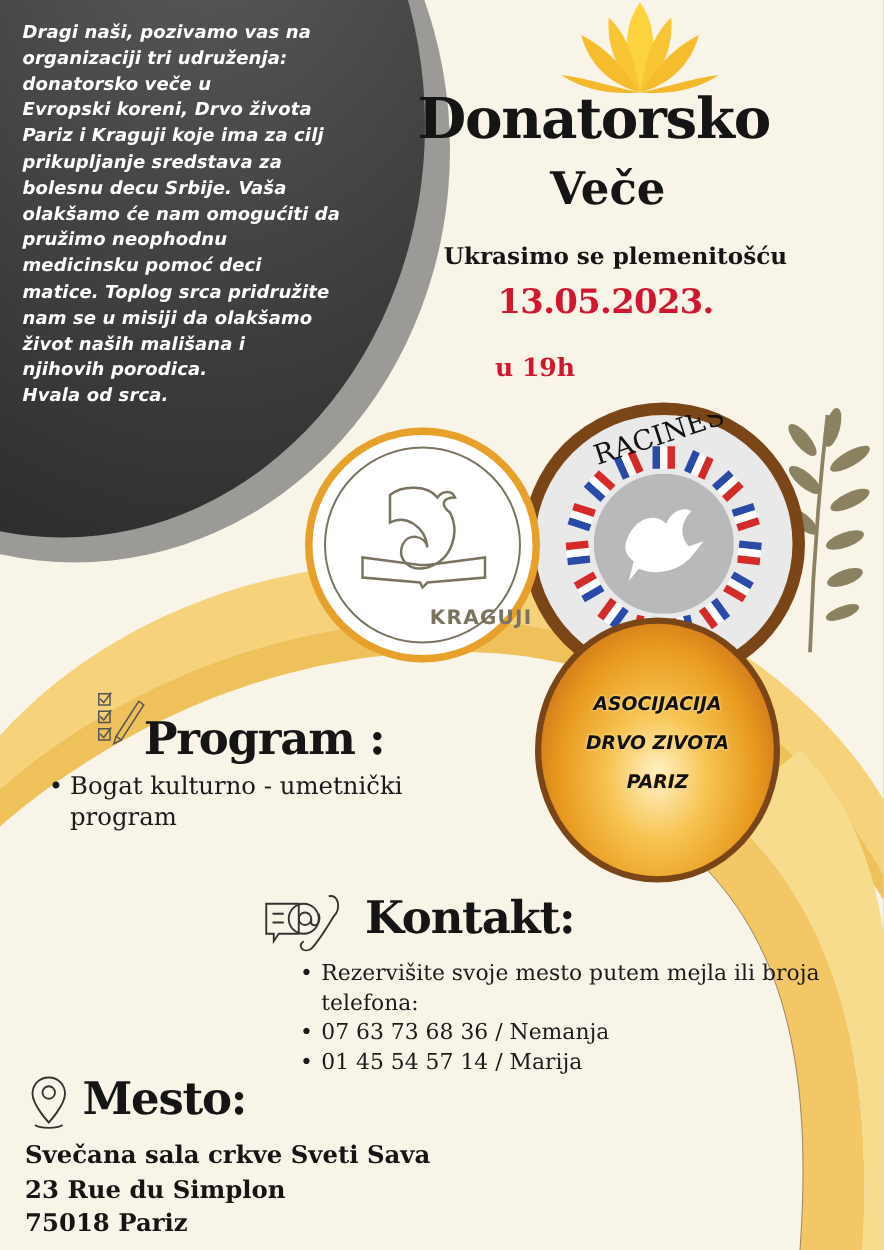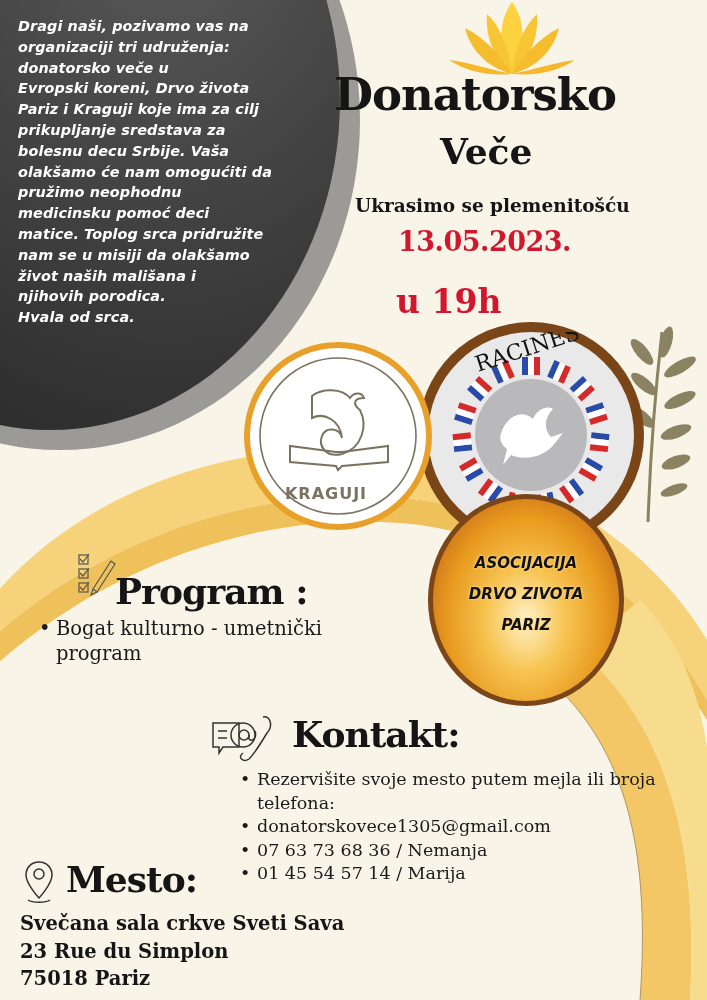--- a/index.html
+++ b/index.html
@@ -12,32 +12,32 @@
   .gold-arc-svg { left: 0; top: 0; }
   
   .intro { left: 18px; top: 16px; width: 300px; color: #ffffff; font-family: "DejaVu Sans", sans-serif; font-style: italic; font-weight: bold; font-size: 14.4px; line-height: 20.8px; letter-spacing: 0.1px; }
   .intro div { white-space: nowrap; }
   
   .lotus { left: 447px; top: 0px; }
   .title1 { left: 334px; top: 68px; font-family: "DejaVu Serif", serif; font-weight: bold; font-size: 45px; letter-spacing: -1px; color: #151515; white-space: nowrap; }
   .title2 { left: 440px; top: 130px; font-family: "DejaVu Serif", serif; font-weight: bold; font-size: 36px; color: #151515; white-space: nowrap; }
   .subtitle { left: 355px; top: 195px; font-family: "DejaVu Serif", serif; font-weight: bold; font-size: 18.5px; color: #151515; white-space: nowrap; }
   .date { left: 398px; top: 226px; font-family: "DejaVu Serif", serif; font-weight: bold; font-size: 27px; color: #d1172e; white-space: nowrap; letter-spacing: -0.5px; }
-  .time { left: 396px; top: 282px; font-family: "DejaVu Serif", serif; font-weight: bold; font-size: 33px; color: #d1172e; white-space: nowrap; }
+  .time { left: 396px; top: 282px; font-family: "DejaVu Serif", serif; font-weight: bold; font-size: 20px; color: #d1172e; white-space: nowrap; }
   
   .logo { border-radius: 50%; }
   .logo-racines { left: 418px; top: 322px; width: 226px; height: 226px; background: #7a4617; }
   .logo-racines-inner { left: 428px; top: 332px; width: 206px; height: 206px; background: #e9e9ea; border-radius: 50%; }
   .logo-kraguji { left: 244px; top: 342px; width: 188px; height: 188px; background: #e7a12a; }
   .logo-kraguji-inner { left: 250px; top: 348px; width: 176px; height: 176px; background: #ffffff; border-radius: 50%; }
   .logo-drvo { left: 428px; top: 494px; width: 196px; height: 212px; background: #7a4617; }
   .logo-drvo-inner { left: 433px; top: 499px; width: 186px; height: 202px; border-radius: 50%;
     background: radial-gradient(ellipse at 50% 60%, #fff2c8 0%, #f7c452 30%, #e89a1e 60%, #c7691b 85%, #8b4a12 100%); }
   .drvo-text { left: 428px; top: 548px; width: 196px; text-align: center; font-family: "DejaVu Sans", sans-serif; font-style: italic; font-weight: bold; font-size: 15px; line-height: 31px; color: #111; text-shadow: 0 0 3px #ffd880, 0 0 2px #ffd880; }
-  .kraguji-text { left: 238px; top: 484px; width: 176px; text-align: center; font-family: "DejaVu Sans", sans-serif; font-weight: bold; font-size: 16px; letter-spacing: 1px; color: #7a735f; }
+  .kraguji-text { left: 250px; top: 484px; width: 176px; text-align: right; font-family: "DejaVu Sans", sans-serif; font-weight: bold; font-size: 16px; letter-spacing: 1px; color: #7a735f; }
   
   .h-program { left: 115px; top: 556px; font-family: "DejaVu Serif", serif; font-weight: bold; font-size: 36px; color: #151515; white-space: nowrap; letter-spacing: -1px; margin-top: 14px; }
   .h-kontakt { left: 292px; top: 713px; font-family: "DejaVu Serif", serif; font-weight: bold; font-size: 36px; color: #151515; white-space: nowrap; letter-spacing: -1px; }
   .h-mesto { left: 66px; top: 858px; font-family: "DejaVu Serif", serif; font-weight: bold; font-size: 36px; color: #151515; white-space: nowrap; letter-spacing: -1px; }
   ul.bullets { margin: 0; padding: 0; list-style: none; font-family: "DejaVu Serif", serif; color: #1a1a1a; }
   ul.bullets li { position: relative; padding-left: 19px; }
   ul.bullets li::before { content: "•"; position: absolute; left: 2px; top: 0; }
   .program-list { left: 37px; top: 616px; width: 360px; font-size: 19.5px; line-height: 25px; }
   .kontakt-list { left: 238px; top: 768px; width: 430px; font-size: 17.5px; line-height: 23.5px; }
   .address { left: 20px; top: 910px; font-family: "DejaVu Serif", serif; font-weight: bold; font-size: 19.5px; line-height: 27.5px; color: #151515; }
@@ -173,21 +173,20 @@
     <path d="M9 18 L18 18 M9 25 L18 25"></path>
     <circle cx="34" cy="22" r="12"></circle>
     <circle cx="35" cy="22" r="5"></circle>
     <path d="M40 22 L40 26 C44 30, 48 24, 46 18"></path>
     <path d="M54 4 C62 2, 64 14, 58 20 C52 30, 46 40, 40 46 C34 50, 28 44, 34 40"></path>
   </g>
 </svg>
 <div class="abs h-kontakt">Kontakt:</div>
 <ul class="abs bullets kontakt-list">
   <li>Rezervišite svoje mesto putem mejla ili broja telefona:</li>
-  <li>donatorskovece1305@gmail.com</li>
   <li>07 63 73 68 36 / Nemanja</li>
   <li>01 45 54 57 14 / Marija</li>
 </ul>
 
 <svg class="abs" style="left:24px;top:860px" width="30" height="44" viewBox="0 0 30 44">
   <g fill="none" stroke="#333" stroke-width="1.5">
     <path d="M15 2 C7 2, 2 8, 2 15 C2 24, 15 38, 15 38 C15 38, 28 24, 28 15 C28 8, 23 2, 15 2 Z"></path>
     <circle cx="15" cy="14" r="5"></circle>
     <path d="M4 40 C8 43, 22 43, 26 40"></path>
   </g>

